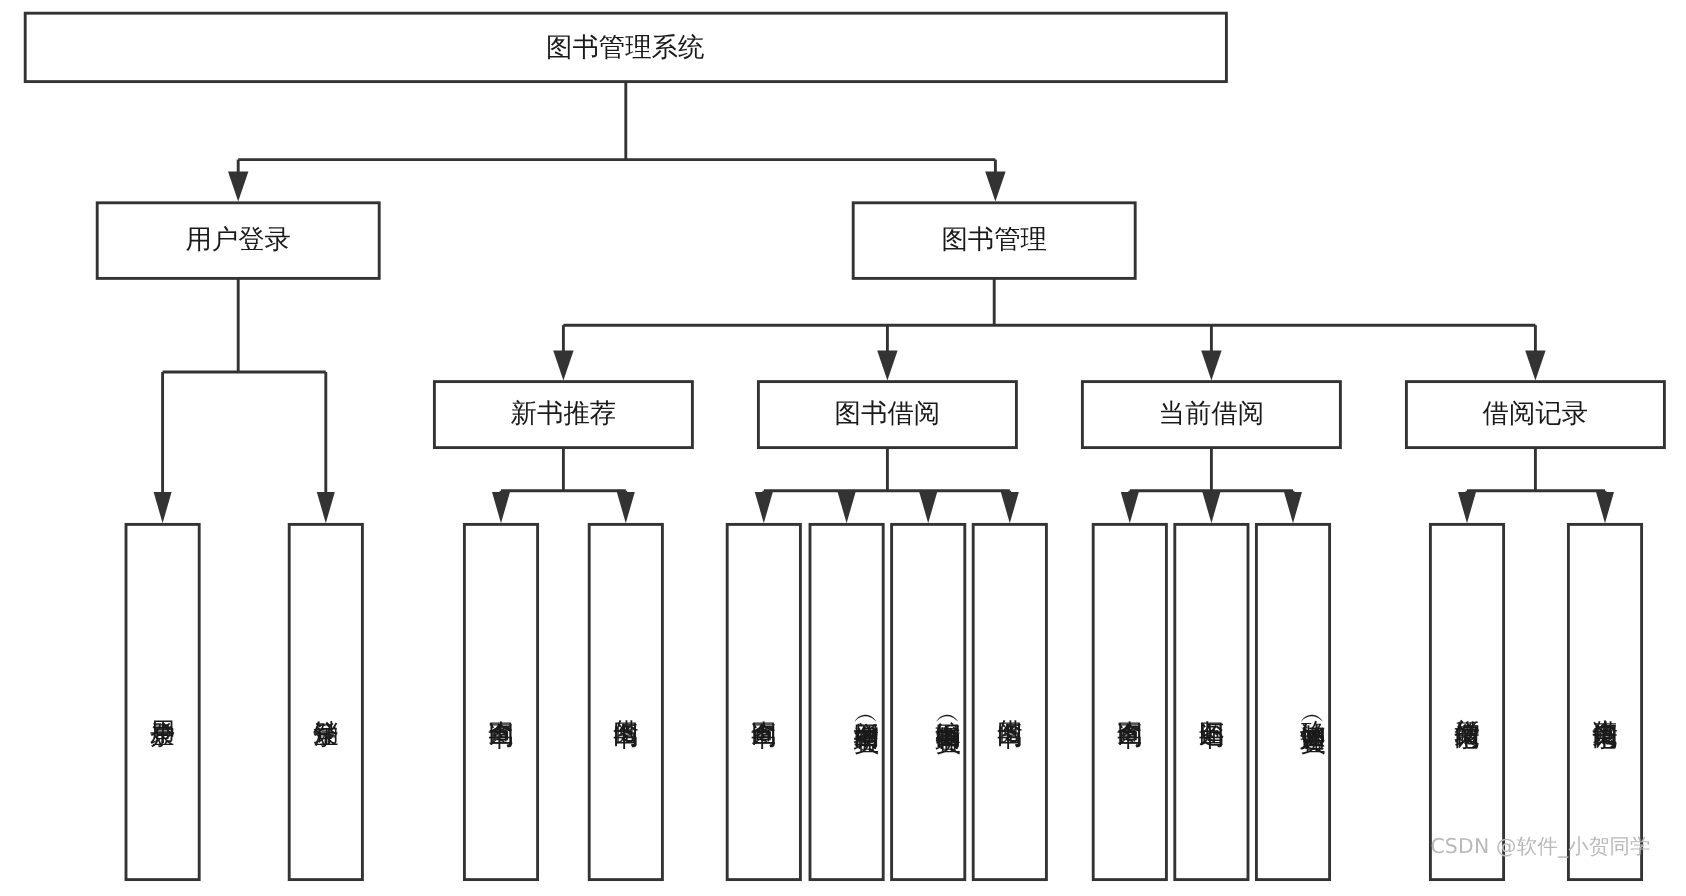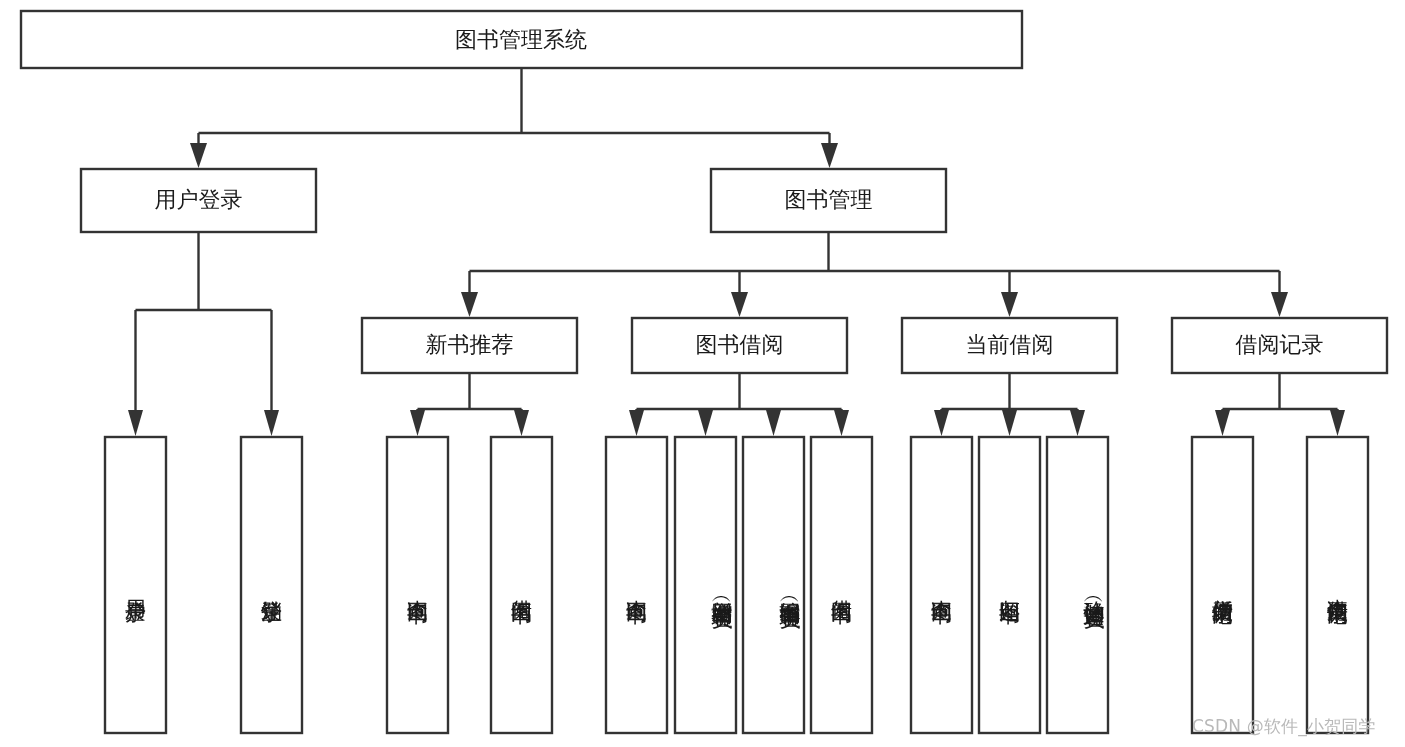--- a/index.html
+++ b/index.html
@@ -194,15 +194,15 @@
   <div class="node-label-v" style="left:743px; top:437px; width:61px; height:296px; align-items:flex-start; padding-top:8px; box-sizing:border-box;">编辑图书（管理员）</div>
   <div class="node-label-v" style="left:811px; top:437px; width:61px; height:296px;">借阅图书</div>
 
   <div class="node-label-v" style="left:911px; top:437px; width:61px; height:296px;">查询图书</div>
   <div class="node-label-v" style="left:979px; top:437px; width:61px; height:296px;">归还图书</div>
   <div class="node-label-v" style="left:1047px; top:437px; width:61px; height:296px; align-items:flex-start; padding-top:8px; box-sizing:border-box;">确认归还（管理员）</div>
 
   <div class="node-label-v" style="left:1192px; top:437px; width:61px; height:296px;">新增借阅记录</div>
   <div class="node-label-v" style="left:1307px; top:437px; width:61px; height:296px;">查询借阅记录</div>
 
-  <div class="watermark" style="left:1192px; top:715px;">CSDN @软件_小贺同学</div>
+  <div class="watermark" style="left:1192px; top:694px;">CSDN @软件_小贺同学</div>
 
 </div>
 
 </body></html>

